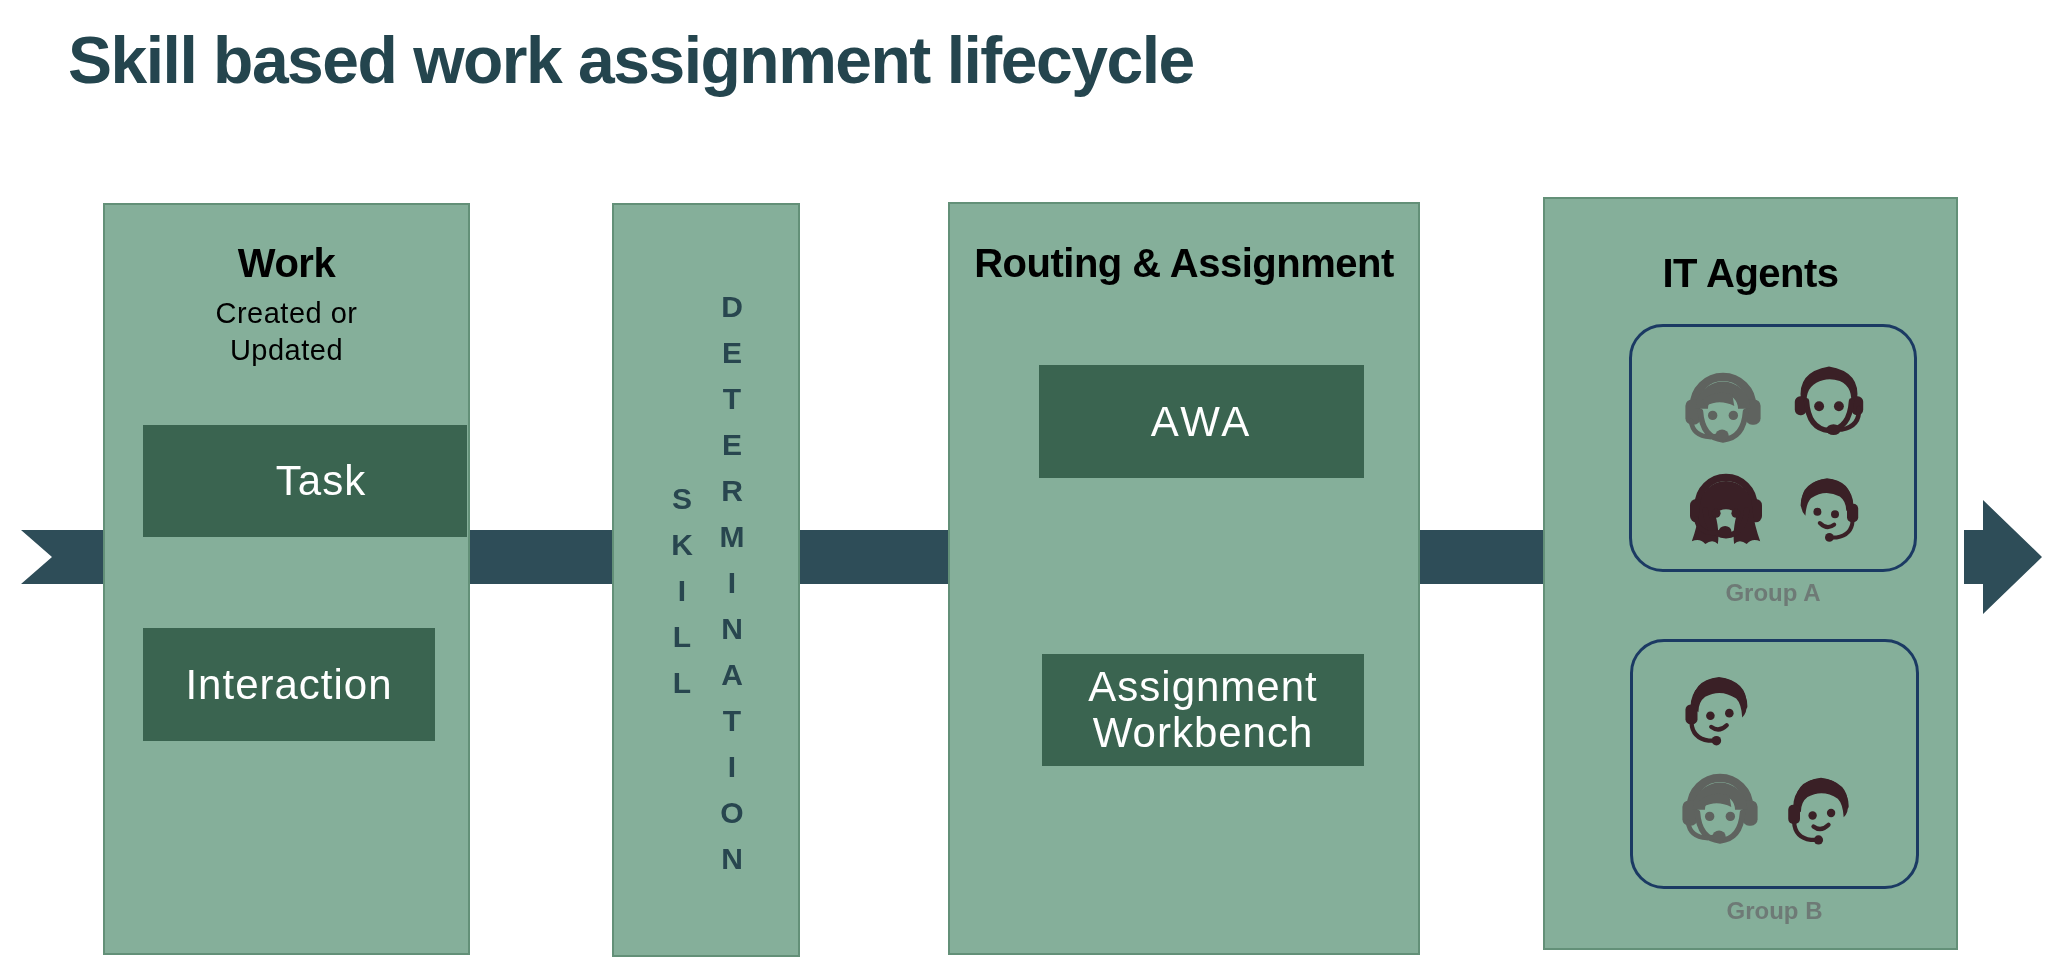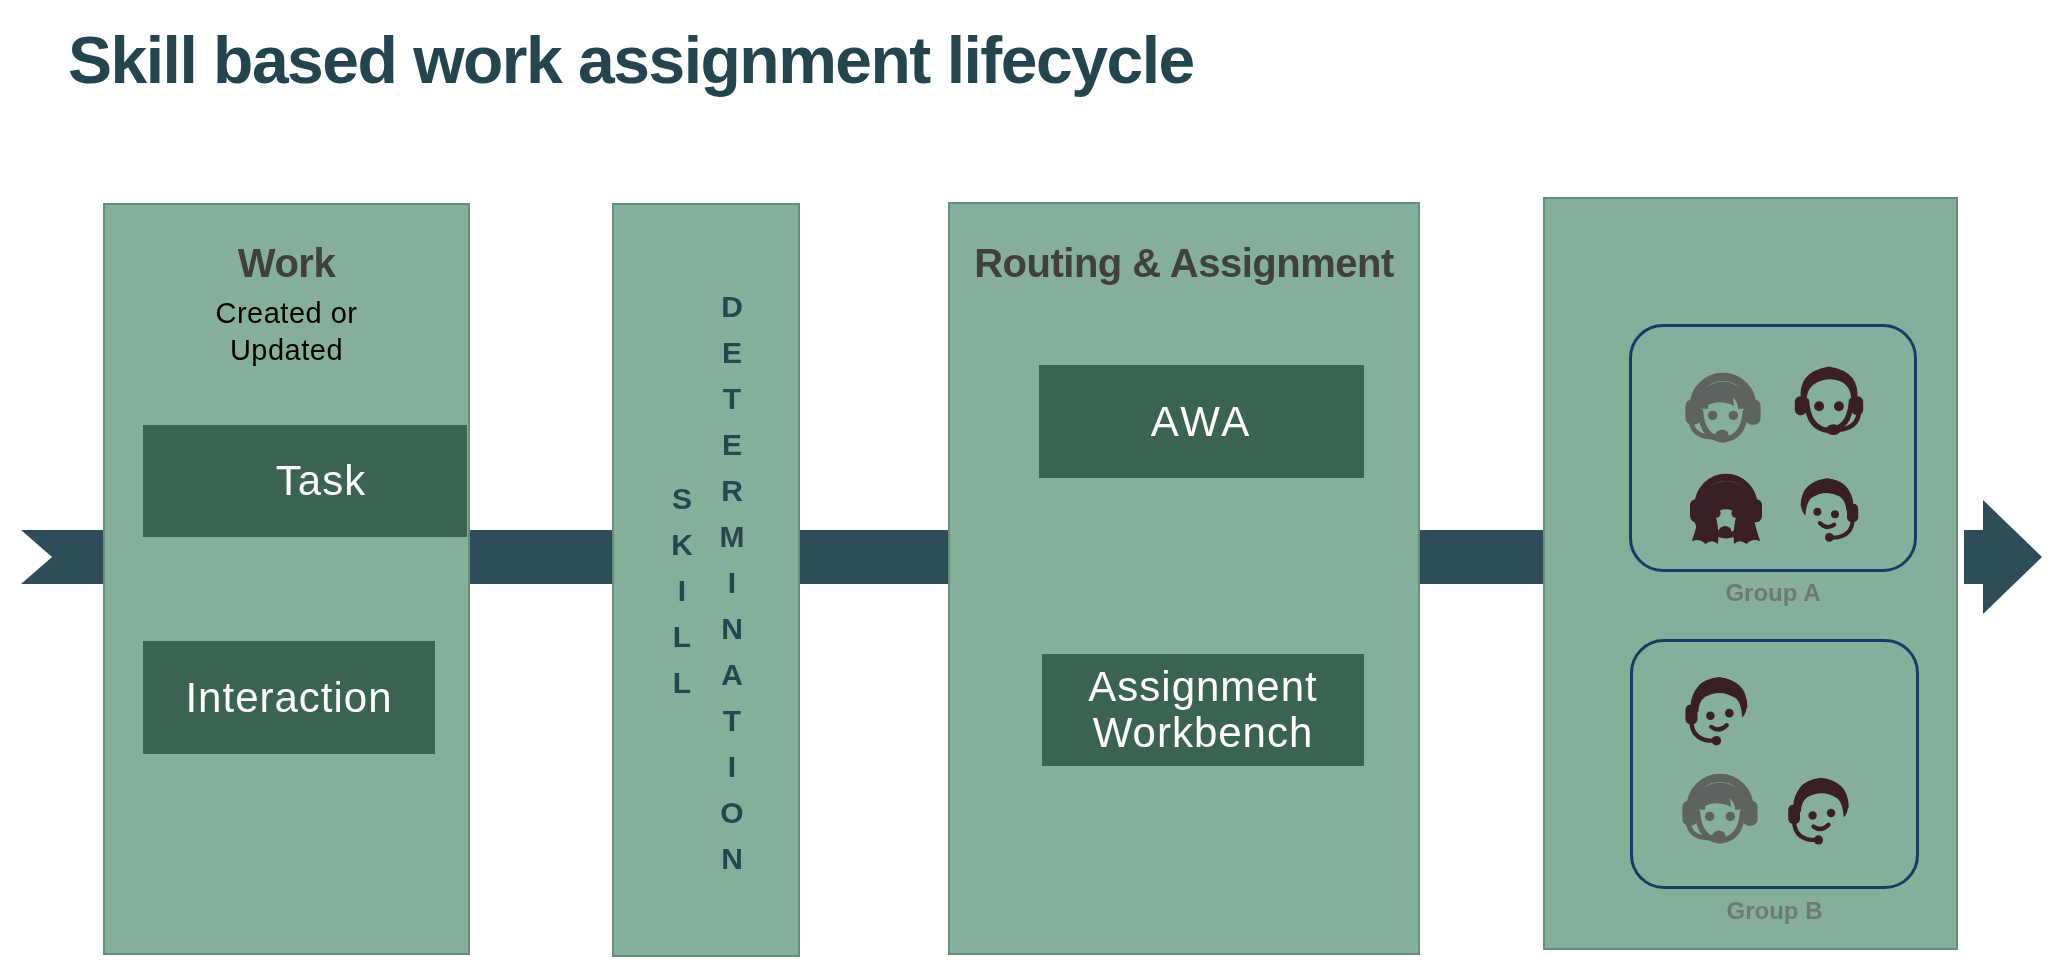--- a/index.html
+++ b/index.html
@@ -19,39 +19,39 @@
     position:absolute;background:#85af9a;border:2px solid #639078;
     box-sizing:border-box;z-index:1;
   }
   .panel-work{left:103px;top:203px;width:367px;height:752px;}
   .panel-skill{left:612px;top:203px;width:188px;height:754px;}
   .panel-routing{left:948px;top:202px;width:472px;height:753px;}
   .panel-agents{left:1543px;top:197px;width:415px;height:753px;}
 
   .panel-header{
     position:absolute;left:0;width:100%;text-align:center;
-    font-size:40px;font-weight:bold;letter-spacing:-0.5px;color:#404040;
+    font-size:40px;font-weight:bold;letter-spacing:-0.5px;color:#000000;
   }
   .hdr-1{top:36px;}
   .hdr-3{top:37px;}
   .hdr-4{top:52px;}
 
   .work-subtitle{
     position:absolute;left:0;top:90px;width:100%;text-align:center;
     font-size:29px;line-height:37px;letter-spacing:0.5px;color:#000000;
   }
   .work-subtitle .inner{display:inline-block;max-width:210px;}
 
   .dark-box{
     position:absolute;background:#3a6450;color:#ffffff;
     display:flex;align-items:center;justify-content:center;text-align:center;
     font-size:42px;letter-spacing:1px;line-height:46px;
   }
   .box-task{left:38px;top:220px;width:292px;height:112px;padding-left:32px;}
-  .box-interaction{left:38px;top:436px;width:292px;height:113px;}
+  .box-interaction{left:38px;top:423px;width:292px;height:113px;}
   .box-awa{left:89px;top:161px;width:325px;height:113px;letter-spacing:3px;}
   .box-workbench{left:92px;top:450px;width:322px;height:112px;}
   .box-workbench .wrapbox{width:280px;}
 
   .vcol{position:absolute;width:40px;color:#28464f;font-weight:bold;font-size:30px;}
   .vcol-determination{left:98px;top:79px;}
   .vcol-skill{left:48px;top:271px;}
   .vletter{display:block;height:46px;line-height:46px;text-align:center;}
 
   .group-rect{
@@ -185,20 +185,21 @@
     <div class="panel-header hdr-3">Routing &amp; Assignment</div>
     <div class="dark-box box-workbench">
       <span class="wrapbox">Assignment Workbench</span>
     </div>
     <div class="dark-box box-awa">
       <span>AWA</span>
     </div>
   </div>
 
   <div class="panel panel-agents">
+    <div class="panel-header hdr-4">IT Agents</div>
 
     <div class="group-rect rect-a">
       <svg class="agent a1 icon-gray" viewBox="0 0 100 100">
           <use href="#agent-bob"></use>
         </svg>
       <svg class="agent a2 icon-maroon" viewBox="0 0 100 100">
           <use href="#agent-male"></use>
         </svg>
       <svg class="agent a3 icon-maroon" viewBox="0 0 100 100">
           <use href="#agent-longhair"></use>

